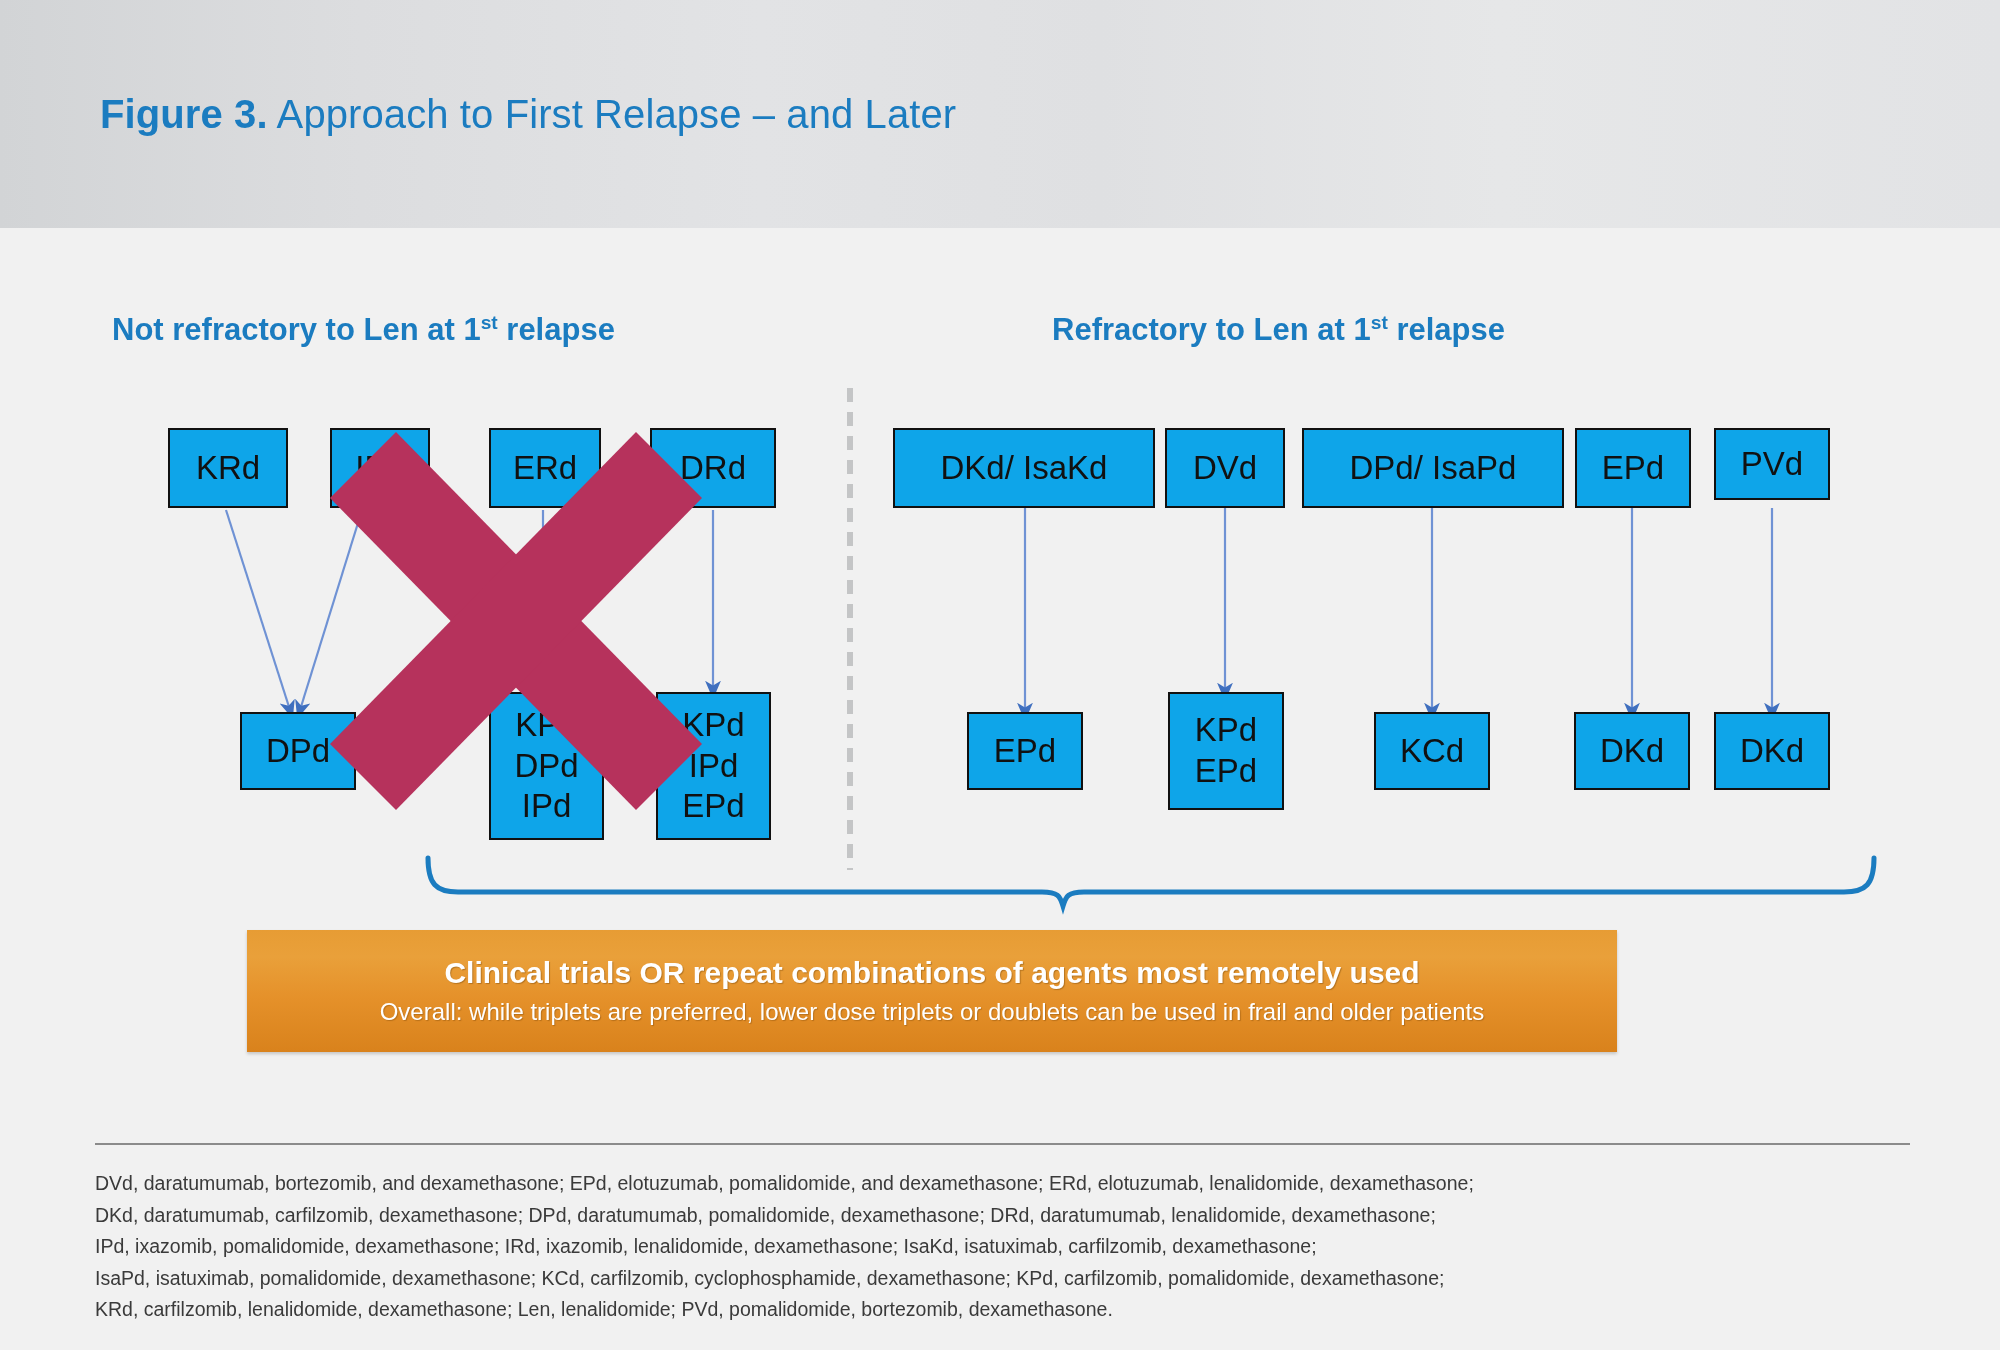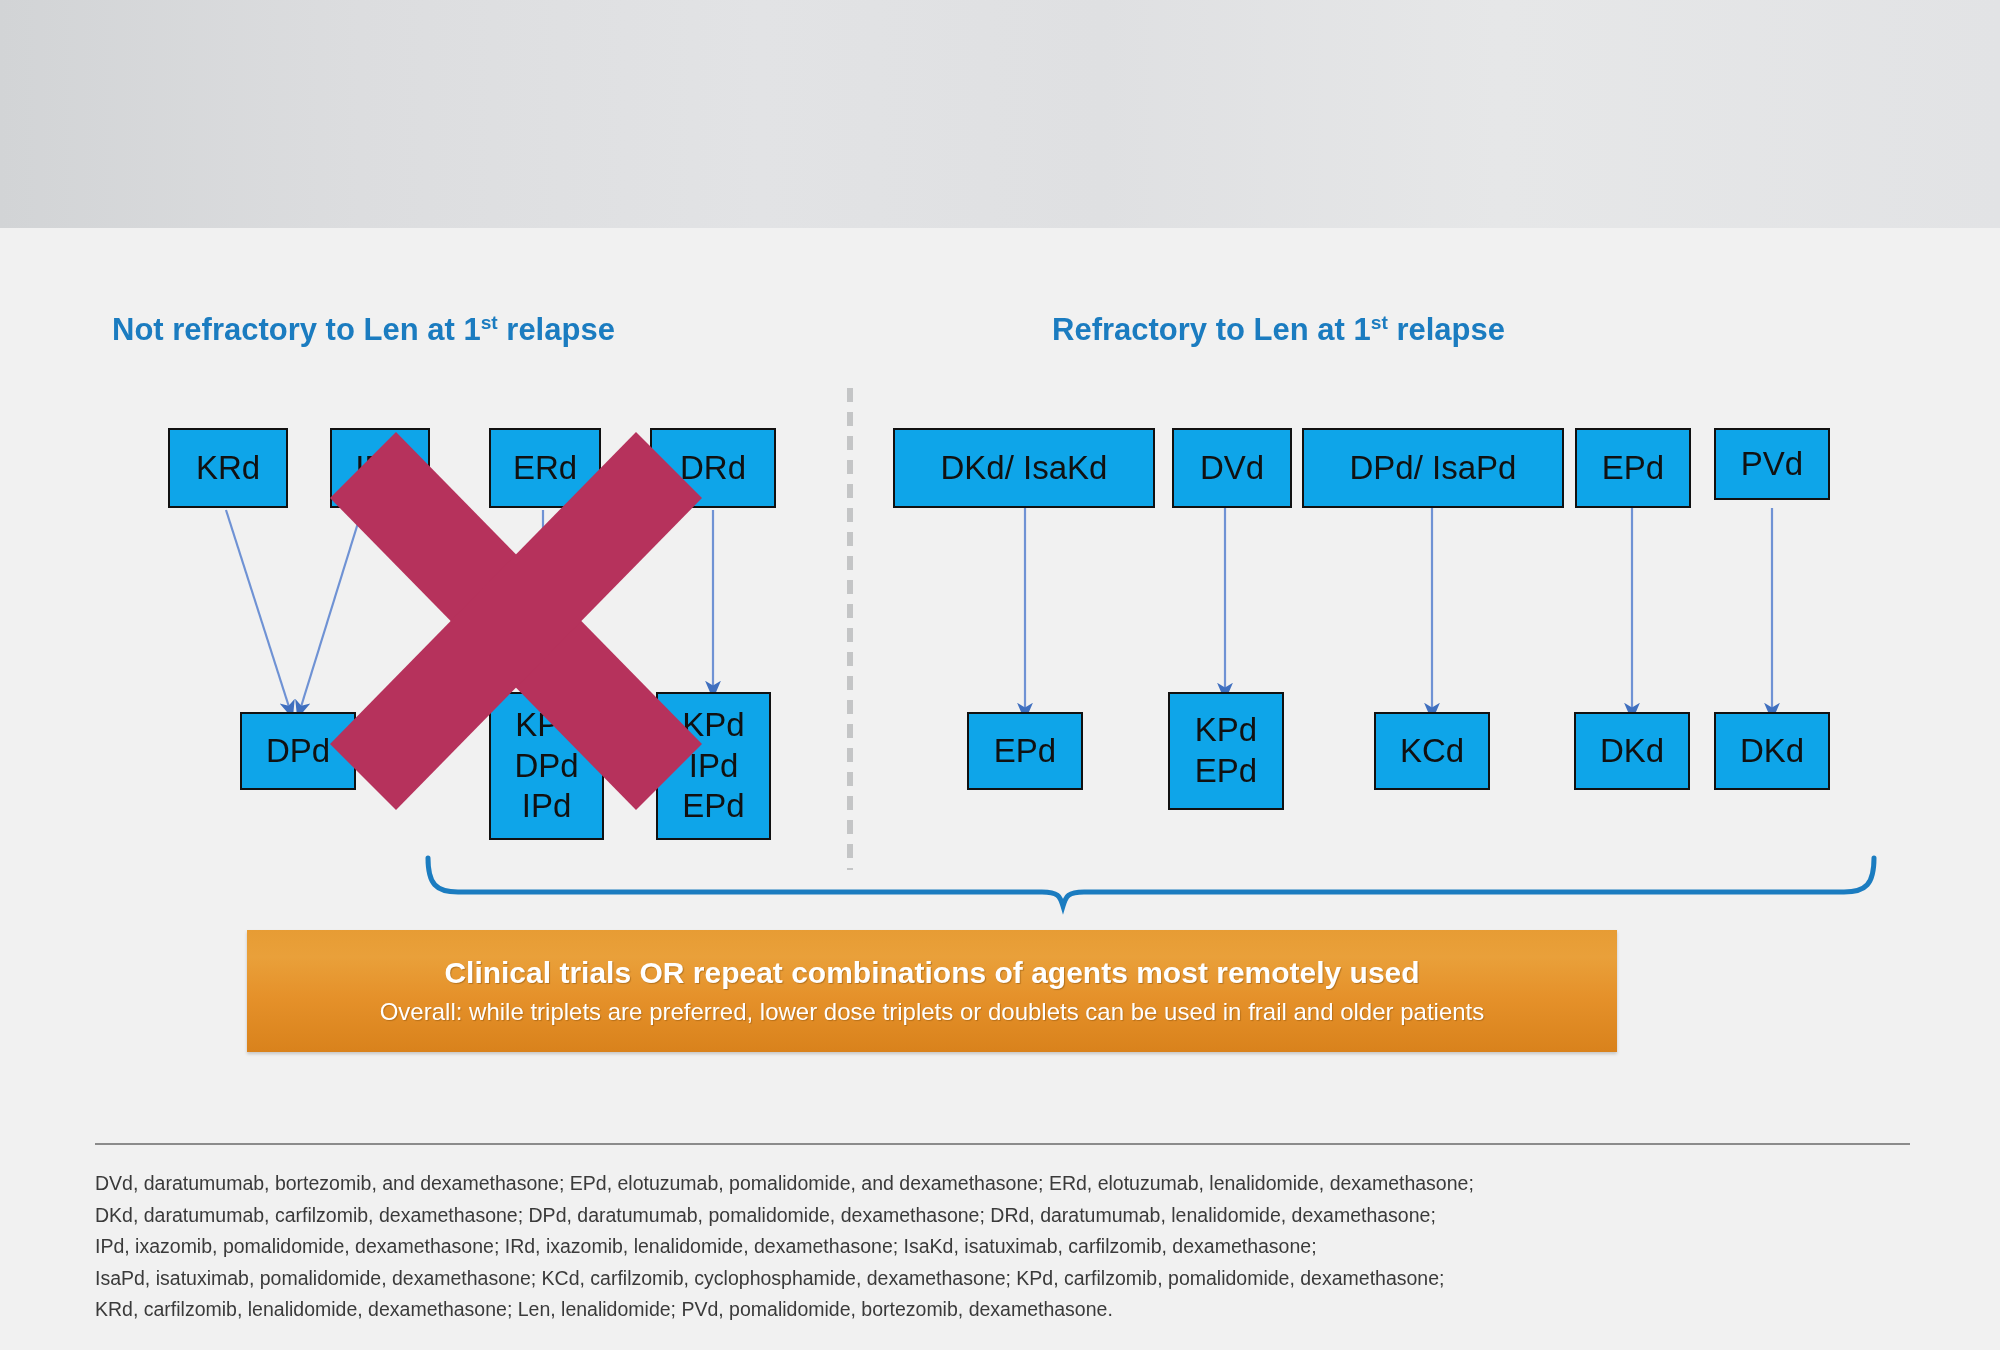--- a/index.html
+++ b/index.html
@@ -164,20 +164,23 @@
     line-height: 1.62;
   }
   #footnote .fn-line { display: block; white-space: nowrap; }
 </style>
 </head>
 <body>
 
 <div id="page">
 
   <div id="header-band"></div>
+  <div id="figure-title">
+    <span class="fig-label">Figure 3.</span><span class="fig-rest"> Approach to First Relapse – and Later</span>
+  </div>
 
   <div id="body-area"></div>
 
   <div class="col-header" id="header-left"><span>Not refractory to Len at 1</span><sup>st</sup><span> relapse</span></div>
 
   <div class="col-header" id="header-right"><span>Refractory to Len at 1</span><sup>st</sup><span> relapse</span></div>
 
   <div id="divider"></div>
 
   <svg id="connectors" viewBox="0 0 2000 1350">
@@ -234,21 +237,21 @@
   </div>
   <div class="node-box" style="left:656px; top:692px; width:115px; height:148px;">
     <span class="line">KPd</span>
     <span class="line">IPd</span>
     <span class="line">EPd</span>
   </div>
 
   <div class="node-box" style="left:893px; top:428px; width:262px; height:80px;">
     <span class="line">DKd/ IsaKd</span>
   </div>
-  <div class="node-box" style="left:1165px; top:428px; width:120px; height:80px;margin-left:7px;">
+  <div class="node-box" style="left:1165px; top:428px; width:120px; height:80px;">
     <span class="line">DVd</span>
   </div>
   <div class="node-box" style="left:1302px; top:428px; width:262px; height:80px;">
     <span class="line">DPd/ IsaPd</span>
   </div>
   <div class="node-box" style="left:1575px; top:428px; width:116px; height:80px;">
     <span class="line">EPd</span>
   </div>
   <div class="node-box" style="left:1714px; top:428px; width:116px; height:72px;">
     <span class="line">PVd</span>

